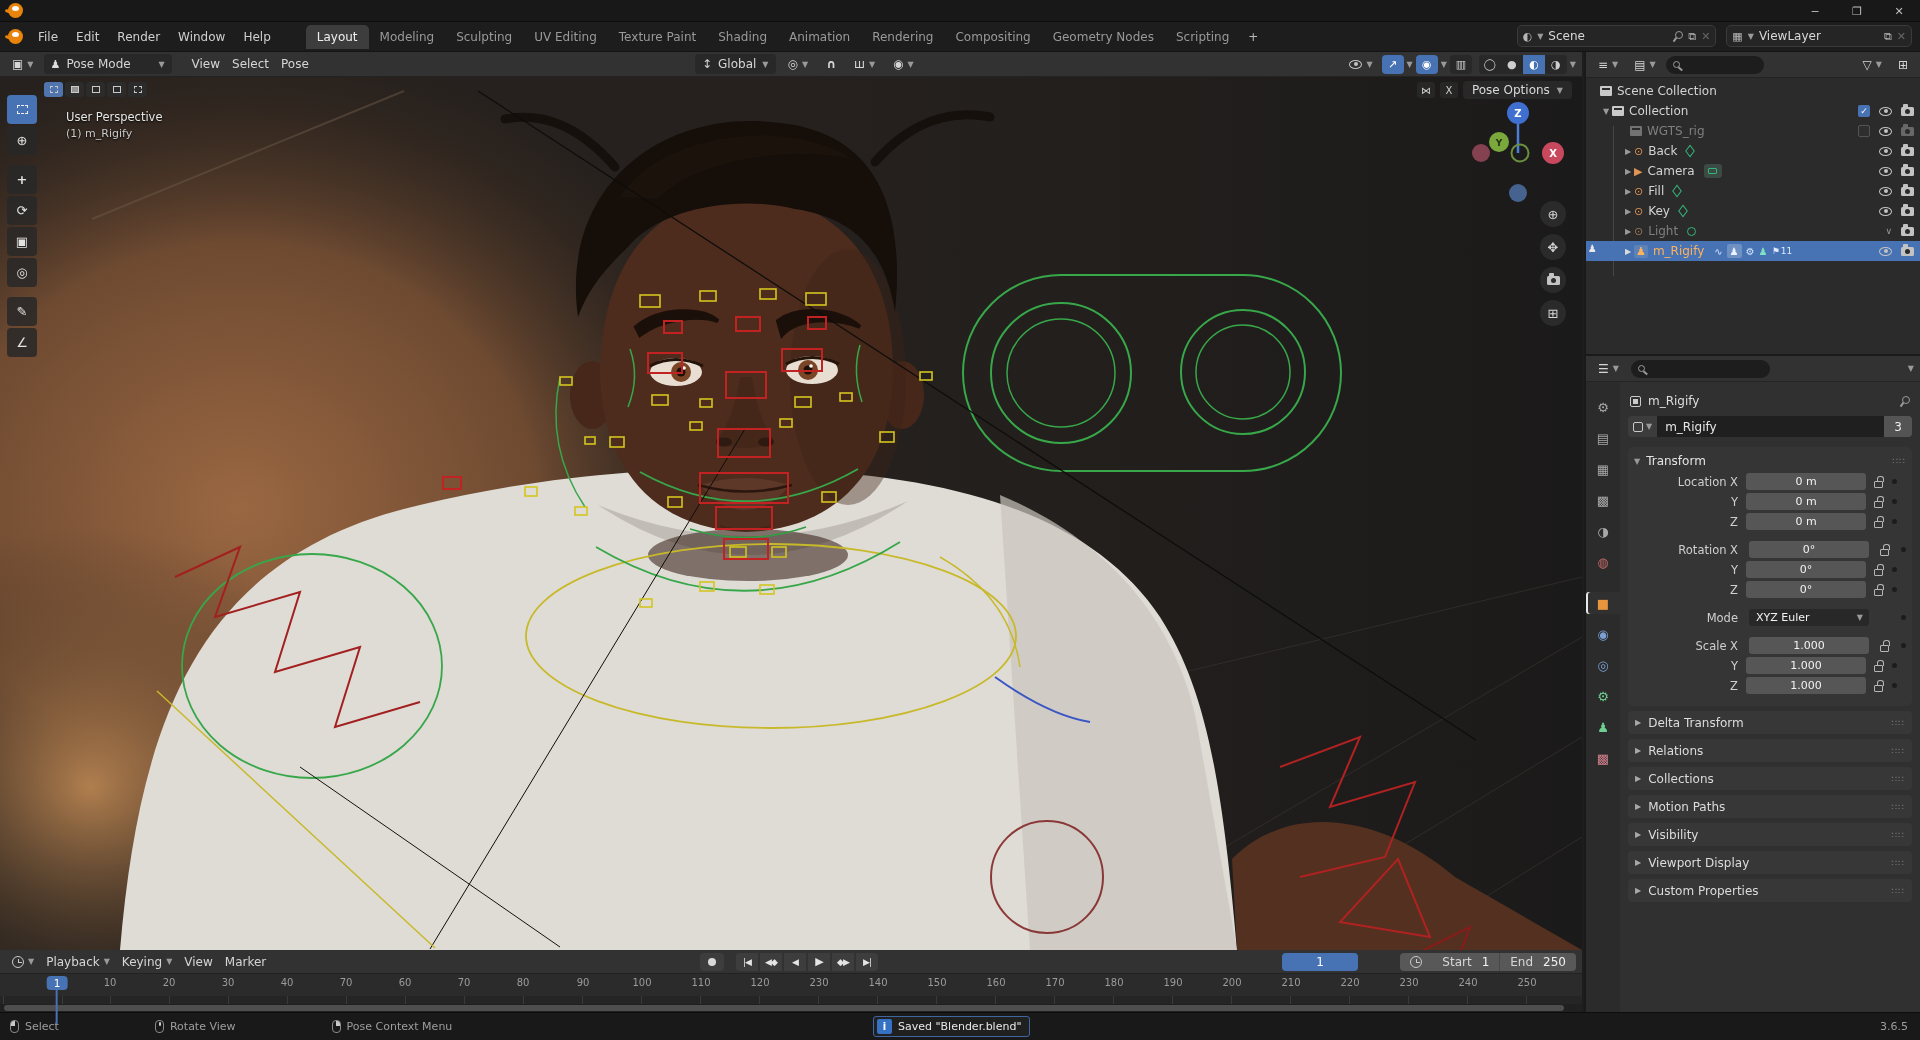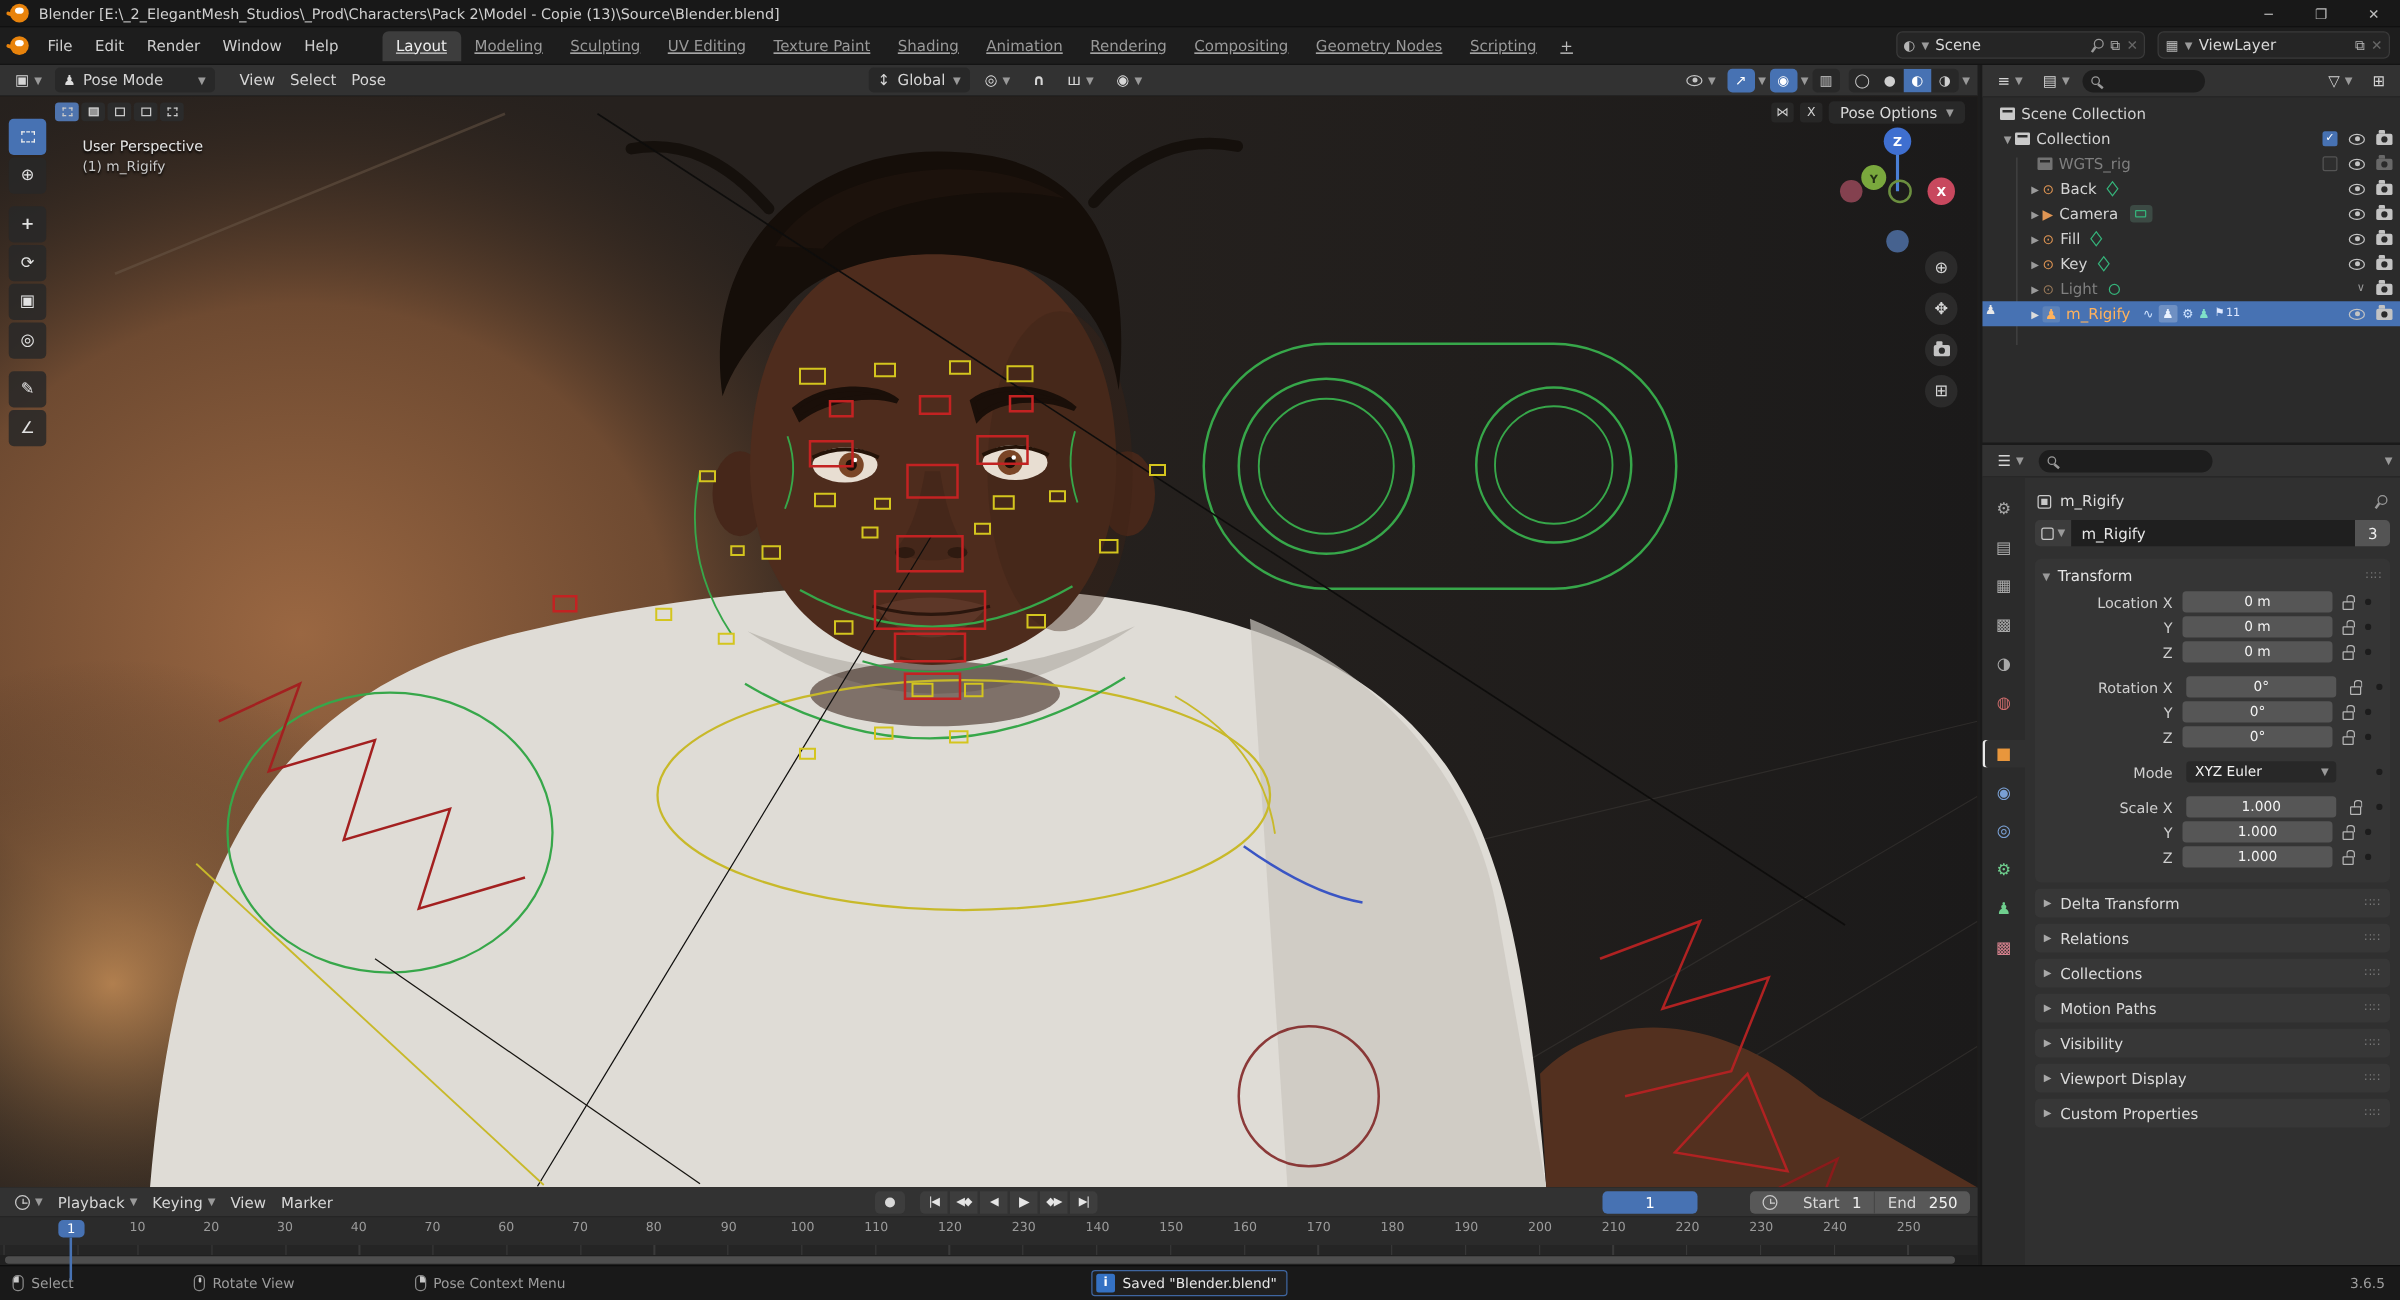--- a/index.html
+++ b/index.html
@@ -14,21 +14,21 @@
   .winbtns{position:absolute;right:0;top:0;height:22px;display:flex;}
   .winbtn{width:42px;height:22px;display:flex;align-items:center;justify-content:center;color:#bdbdbd;font-size:11px;}
   .blogo{width:15px;height:15px;border-radius:50%;background:#e8830c;position:relative;flex:none;}
   .blogo::after{content:"";position:absolute;left:4px;top:3px;width:7px;height:5px;border-radius:50%;background:#fff;}
   .blogo::before{content:"";position:absolute;left:-3px;top:7px;width:8px;height:3px;border-radius:2px;background:#e8830c;transform:rotate(18deg);}
 
   
   #topbar{position:absolute;left:0;top:22px;width:1920px;height:30px;background:#1d1d1d;
           display:flex;align-items:center;padding:0 8px;border-bottom:1px solid #141414;}
   .menu-item{padding:4px 9px;color:#cfcfcf;border-radius:4px;}
-  .tabs{display:flex;margin-left:26px;align-items:flex-start;text-decoration:underline;}
+  .tabs{display:flex;margin-left:26px;align-items:flex-start;}
   .tab{padding:5px 11px;color:#999;border-radius:5px 5px 0 0;white-space:nowrap;}
   .tab.active{background:#3d3d3d;color:#efefef;}
   .tab.plus{color:#bbb;padding:5px 8px;}
   .idblocks{position:absolute;right:8px;top:3px;display:flex;gap:10px;align-items:center;}
   .idblock{display:flex;align-items:center;background:#252525;border:1px solid #3a3a3a;border-radius:5px;height:22px;padding:0 5px;gap:5px;}
   .idblock .name{color:#d8d8d8;min-width:120px;}
   .chev{color:#9a9a9a;font-size:8px;}
   .mini{color:#b5b5b5;font-size:11px;}
   .dim{opacity:.45;}
 
@@ -180,21 +180,20 @@
   .sb-msg .info{width:15px;height:15px;background:#3572c4;border-radius:2px;color:#fff;display:flex;align-items:center;justify-content:center;font-size:10px;font-weight:bold;}
   .sb-version{position:absolute;right:12px;color:#9d9d9d;}
 </style>
 </head>
 <body>
 
 <div class="app">
 
   <div id="titlebar">
     <span class="blogo"></span>
-    <span class="title">Blender [E:\_2_ElegantMesh_Studios\_Prod\Characters\Pack 2\Model - Copie (13)\Source\Blender.blend]</span>
     <div class="winbtns">
       <span class="winbtn">─</span>
       <span class="winbtn">❐</span>
       <span class="winbtn">✕</span>
     </div>
   </div>
 
   <div id="topbar">
     <span class="blogo"></span>
     <div style="display:flex;margin-left:6px;text-align:center;">

